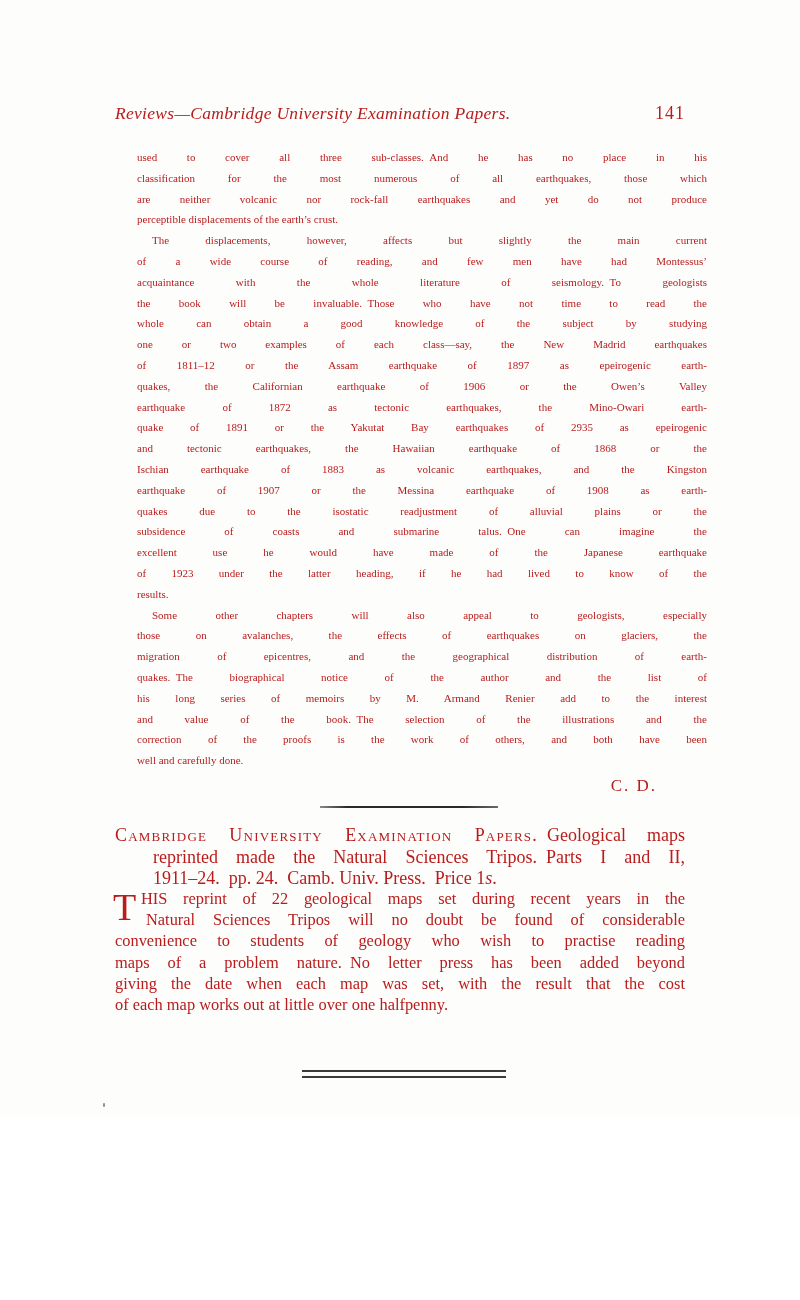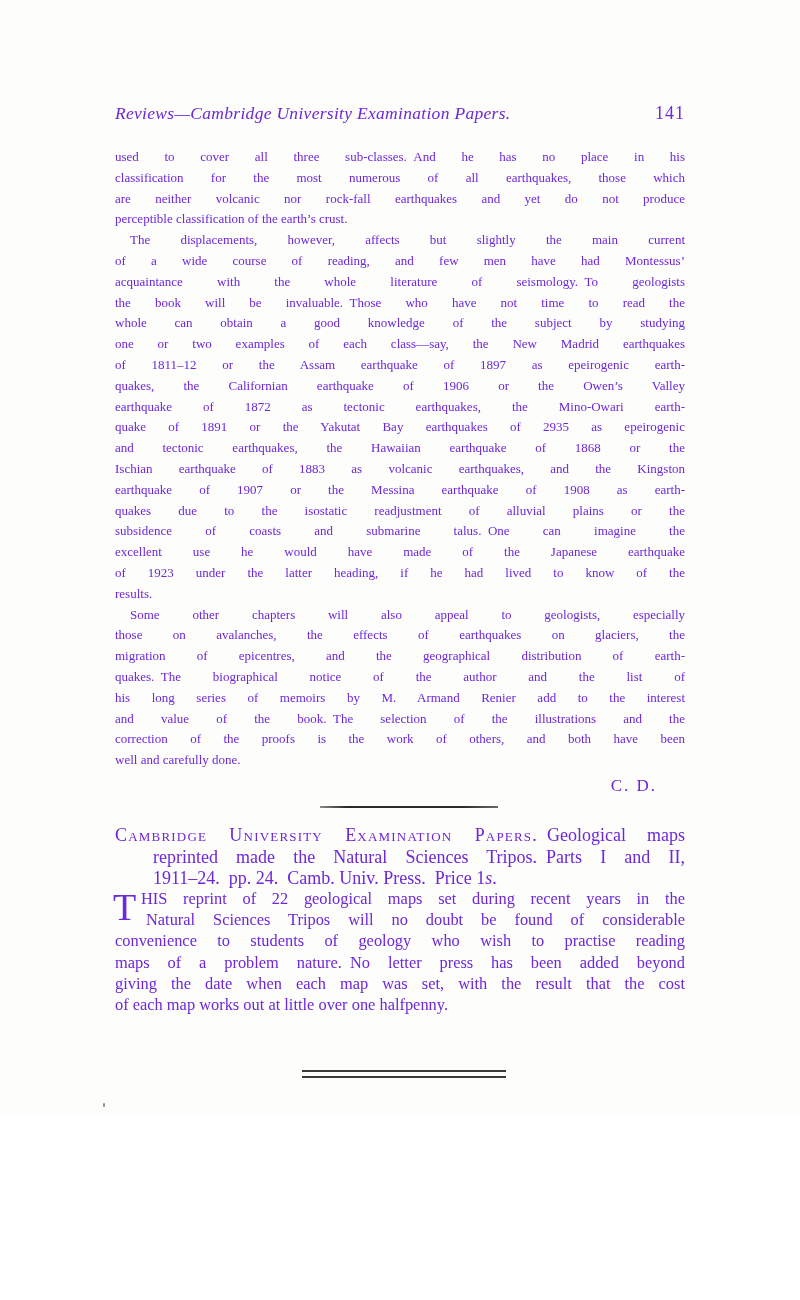--- a/index.html
+++ b/index.html
@@ -1,28 +1,28 @@
 <!DOCTYPE html>
 <html><head>
 <meta charset="utf-8">
 <title>Scanned journal page</title>
 <style>
   html,body{margin:0;padding:0;}
   .page{
     position:relative; width:800px; height:1116px;
-    background:#fdfdfc; color:#6d28d9; overflow:hidden;
+    background:#fdfdfc; color:#b91c1c; overflow:hidden;
     font-family:"Liberation Serif","DejaVu Serif",serif;
   }
   .col{position:absolute; left:115px; width:570px;}
   
   .runhead{top:103px; display:flex; justify-content:space-between; align-items:baseline;}
   .runtitle{font-style:italic; font-size:17.5px; letter-spacing:0.3px;}
   .pagenum{font-size:18px; letter-spacing:1px;}
   
-  .bodyblock{top:147px; font-size:13px; line-height:20.8px;}
+  .bodyblock{top:147px; font-size:11px; line-height:20.8px;margin-left:22px;}
   .bl{text-align:justify; text-align-last:justify; white-space:normal;}
   .bl.paralast{text-align-last:left;}
   .bl.indent{text-indent:15px;}
   
   .sig{top:776px; text-align:right; padding-right:28px; box-sizing:border-box; font-size:17px; letter-spacing:2px;}
   
   .rule1{position:absolute; top:806px; left:320px; width:178px; height:2px;
          background:linear-gradient(90deg,#8a8a8a,#2b2b2b 15%,#2b2b2b 80%,#6a6a6a);}
   .rule2{position:absolute; top:1070px; left:302px; width:204px; height:4px;
          border-top:2px solid #3a3a3a; border-bottom:2px solid #3a3a3a; box-sizing:content-box;}
@@ -48,21 +48,21 @@
 
   <div class="col runhead">
     <span class="runtitle">Reviews—Cambridge University Examination Papers.</span>
     <span class="pagenum">141</span>
   </div>
 
   <div class="col bodyblock">
     <div class="bl">used to cover all three sub-classes. And he has no place in his</div>
     <div class="bl">classification for the most numerous of all earthquakes, those which</div>
     <div class="bl">are neither volcanic nor rock-fall earthquakes and yet do not produce</div>
-    <div class="bl paralast">perceptible classification of the earth’s crust.</div>
+    <div class="bl paralast">perceptible displacements of the earth’s crust.</div>
 
     <div class="bl indent">The displacements, however, affects but slightly the main current</div>
     <div class="bl">of a wide course of reading, and few men have had Montessus’</div>
     <div class="bl">acquaintance with the whole literature of seismology. To geologists</div>
     <div class="bl">the book will be invaluable. Those who have not time to read the</div>
     <div class="bl">whole can obtain a good knowledge of the subject by studying</div>
     <div class="bl">one or two examples of each class—say, the New Madrid earthquakes</div>
     <div class="bl">of 1811–12 or the Assam earthquake of 1897 as epeirogenic earth-</div>
     <div class="bl">quakes, the Californian earthquake of 1906 or the Owen’s Valley</div>
     <div class="bl">earthquake of 1872 as tectonic earthquakes, the Mino-Owari earth-</div>

